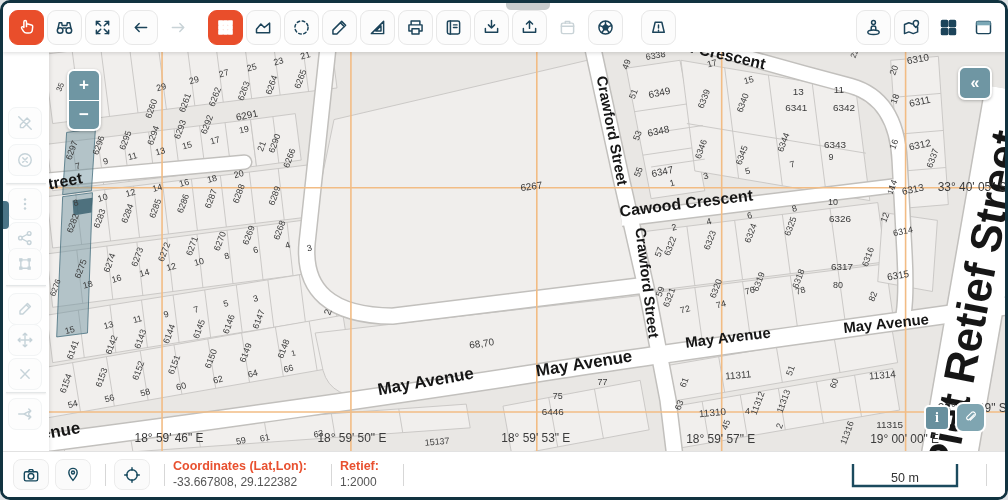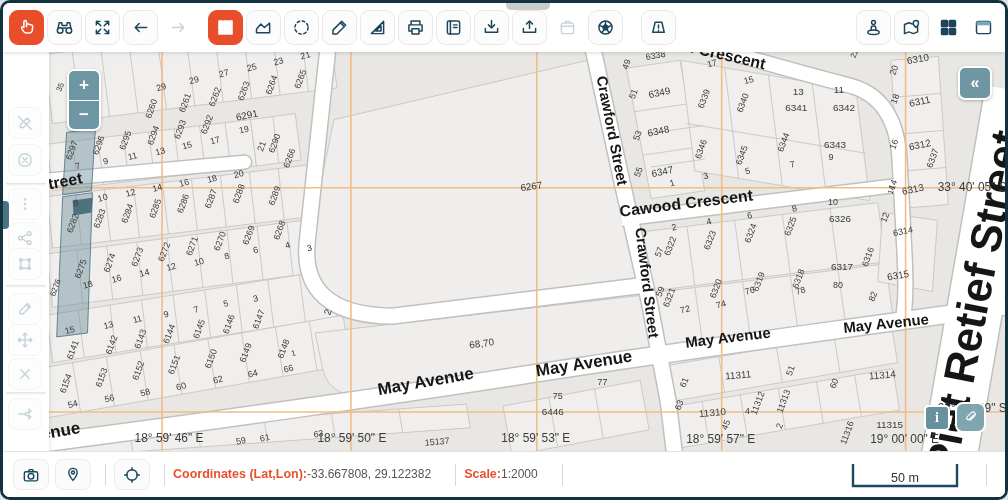--- a/index.html
+++ b/index.html
@@ -28,21 +28,21 @@
           border:1px solid #f2f4f5;display:flex;align-items:center;justify-content:center;box-sizing:border-box;}
   .sb-btn svg{width:20px;height:20px;stroke:#c6d3d9;fill:none;stroke-width:1.7;stroke-linecap:round;stroke-linejoin:round;}
   .sb-div{position:absolute;left:3px;width:40px;height:1px;background:#e4e7e8;box-shadow:0 1px 2px rgba(0,0,0,.12);}
   
   .bottombar{position:absolute;left:0;right:0;bottom:0;height:45px;background:#ffffff;border-top:1px solid #e2e2e2;
              display:flex;align-items:center;padding:0 10px;z-index:30;}
   .bb-btn{width:36px;height:31px;border-radius:8px;border:1px solid #ececec;background:#fbfbfb;
           display:flex;align-items:center;justify-content:center;margin-right:6px;box-sizing:border-box;}
   .bb-btn svg{width:20px;height:20px;stroke:#16495e;fill:none;stroke-width:1.7;stroke-linecap:round;stroke-linejoin:round;}
   .bb-sep{width:1px;height:22px;background:#d7d7d7;margin:0 8px;}
-  .bb-field{display:flex;flex-direction:row;justify-content:center;line-height:1.25;}
+  .bb-field{display:flex;flex-direction:column;justify-content:center;line-height:1.25;}
   .bb-label{color:#e8502f;font-size:12.5px;font-weight:600;}
   .bb-value{color:#555;font-size:12px;}
   .scalebar{position:absolute;right:40px;bottom:5px;width:120px;height:34px;}
   
   .zoomctl{position:absolute;left:64px;top:66px;width:30px;height:58px;background:#6f96a3;border:2px solid #fff;
            border-radius:7px;z-index:10;box-shadow:0 1px 3px rgba(0,0,0,.25);display:flex;flex-direction:column;}
   .zoomctl .z{flex:1;display:flex;align-items:center;justify-content:center;color:#fff;font-size:17px;font-weight:700;cursor:pointer;}
   .zoomctl .z:first-child{border-bottom:1.5px solid #fff;}
   .collapse-btn{position:absolute;left:955px;top:63px;width:34px;height:34px;background:#6f96a3;border:2px solid #fff;
            border-radius:7px;z-index:10;color:#fff;font-size:16px;font-weight:700;display:flex;align-items:center;
@@ -648,21 +648,21 @@
         <path d="M12 3.2 v3.2 M12 17.6 v3.2 M3.2 12 h3.2 M17.6 12 h3.2"></path>
       </svg>
     </div>
     <div class="bb-sep"></div>
     <div class="bb-field">
       <span class="bb-label">Coordinates (Lat,Lon):</span>
       <span class="bb-value">-33.667808, 29.122382</span>
     </div>
     <div class="bb-sep" style="margin-left:24px"></div>
     <div class="bb-field">
-      <span class="bb-label">Scale:</span>
+      <span class="bb-label">Retief:</span>
       <span class="bb-value">1:2000</span>
     </div>
     <div class="bb-sep" style="margin-left:24px"></div>
     <div class="bb-sep" style="margin-left:auto"></div>
     <svg class="scalebar" viewBox="0 0 120 34">
       <path d="M8,6 V28 H112 V6" fill="none" stroke="#1b4a5e" stroke-width="2.4"></path>
       <text x="60" y="24" text-anchor="middle" font-size="12.5" fill="#333">50 m</text>
     </svg>
   </div>
 

